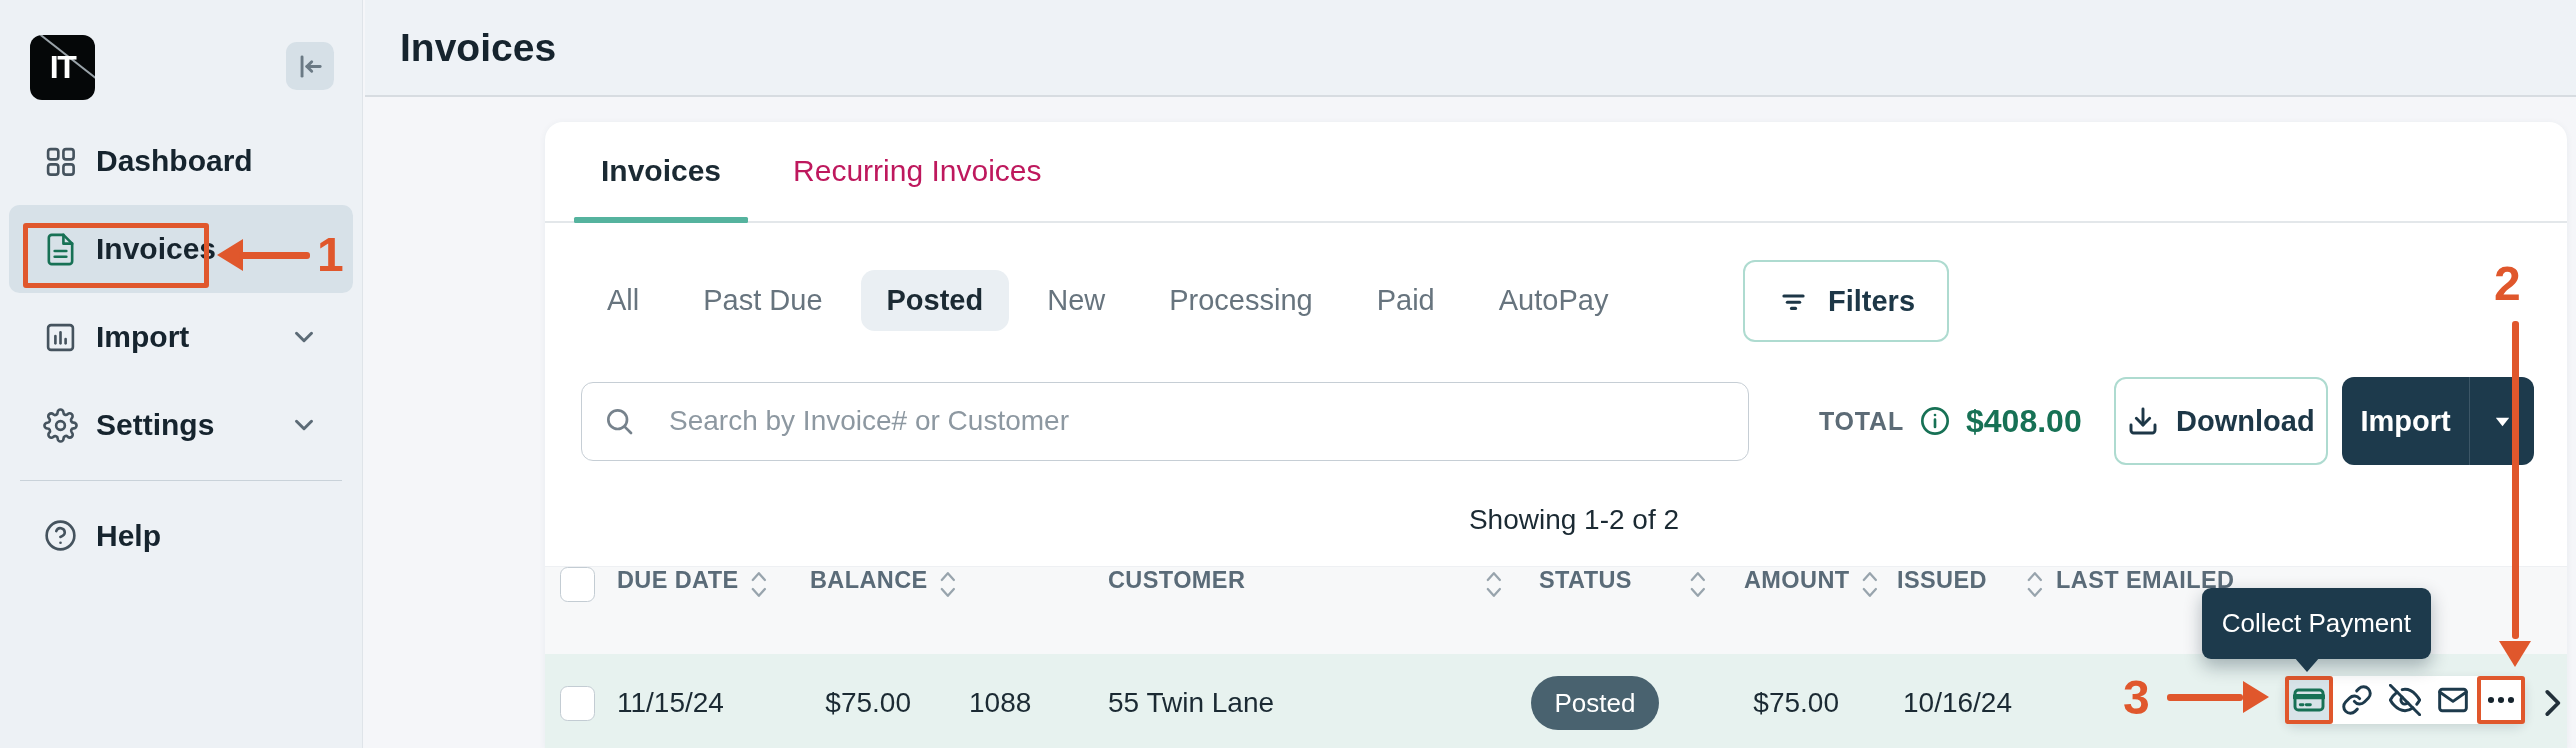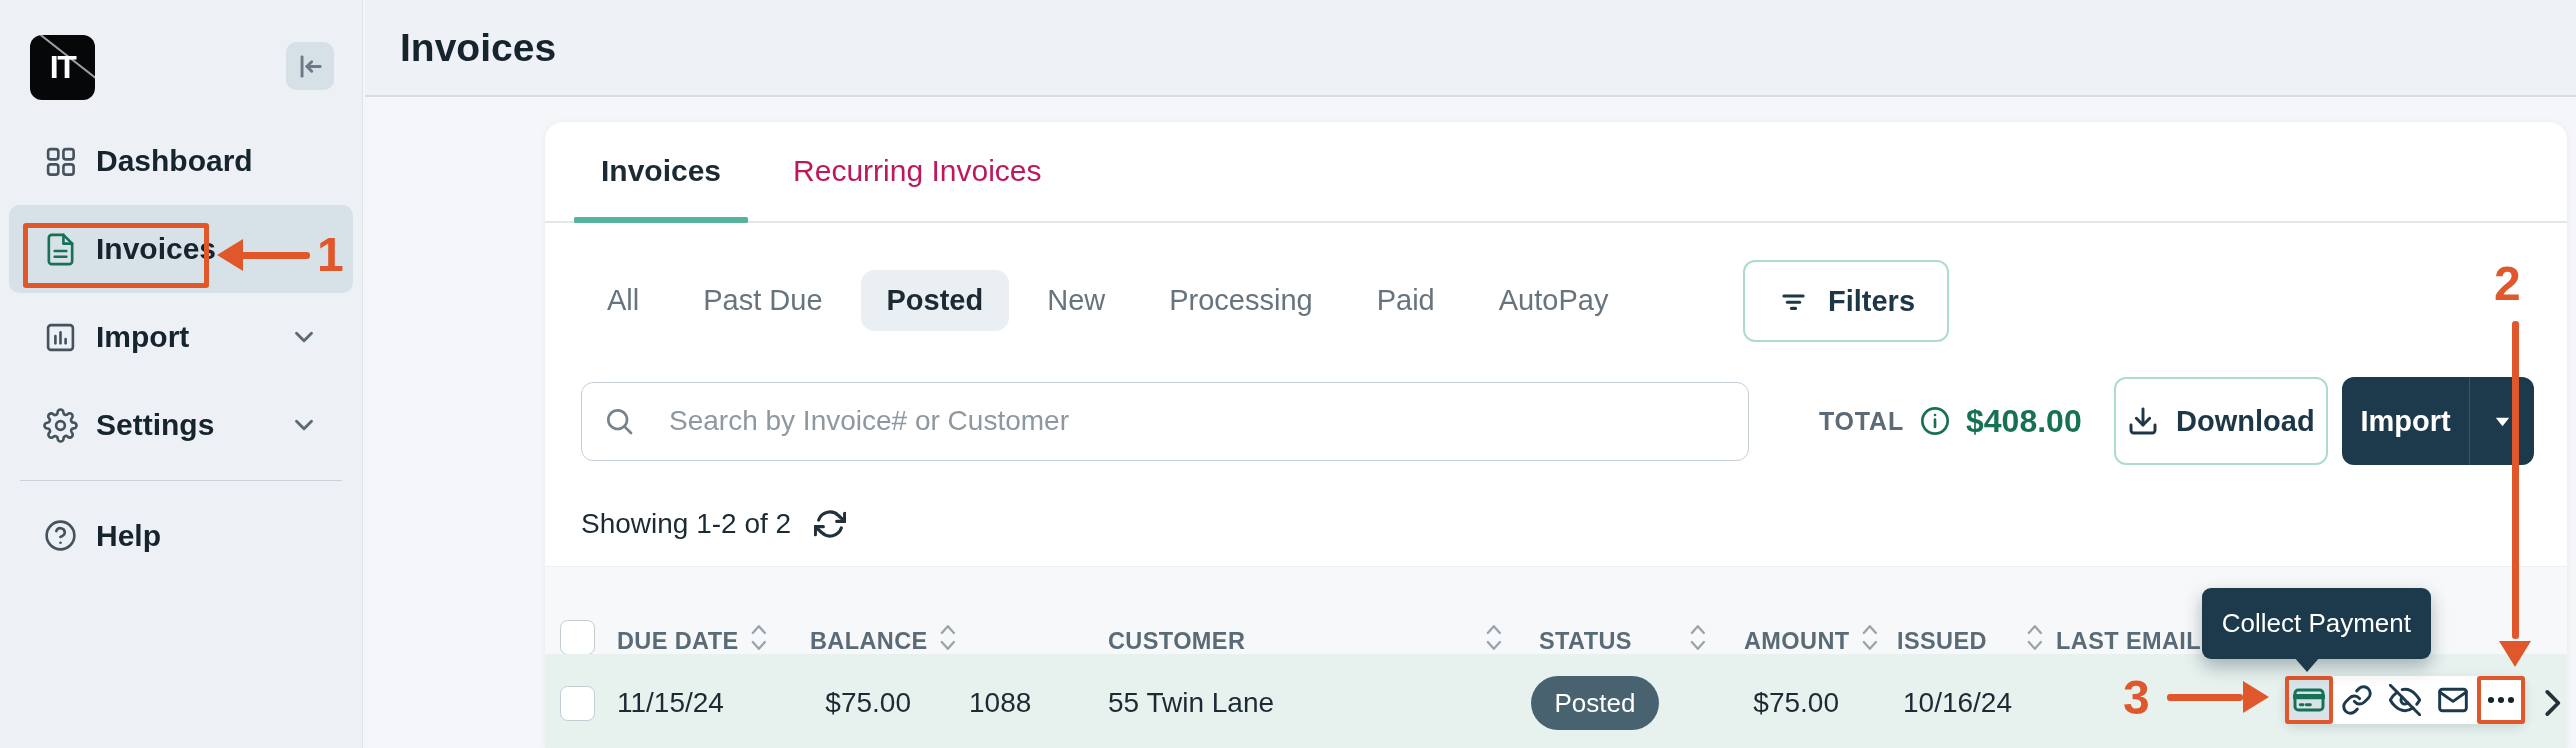--- a/index.html
+++ b/index.html
@@ -70,27 +70,27 @@
                   justify-content:center; gap:16.7px; color:#1d3747; font-size:29px; font-weight:700; cursor:pointer; }
   .download-btn svg { width:32px; height:32px; }
   .import-btn { position:absolute; left:1797px; top:0; width:192px; height:88px; background:#1d3a4c;
                 border-radius:12px; display:flex; color:#fff; overflow:hidden; cursor:pointer; }
   .import-main { flex:1; display:flex; align-items:center; justify-content:center; font-size:29px; font-weight:700;
                  border-right:1.5px solid #3c5667; }
   .import-caret { width:64px; display:flex; align-items:center; justify-content:center; }
   .import-caret svg { width:23px; height:23px; }
 
   
-  .showing-row { margin-top:39px; padding-left:36px; display:flex; align-items:center; gap:23px; height:39px; }
+  .showing-row { margin-top:39px; padding-left:36px; display:flex; align-items:center; gap:23px; height:39px;flex-direction:column; }
   .showing-text { font-size:28px; color:#1b2a33; }
   .refresh-icon { width:32px; height:32px; color:#22303a; cursor:pointer; }
 
   
   .thead { position:relative; margin-top:23px; height:88px; background:#f7f8f9; border-top:1.5px solid #eef0f3; }
-  .th { position:absolute; top:0; height:88px; display:flex; align-items:flex-end; gap:10.6px;
+  .th { position:absolute; top:0; height:88px; display:flex; align-items:flex-start; gap:10.6px;
         font-size:23.5px; font-weight:700; color:#5a6b78; letter-spacing:0.4px; white-space:nowrap; }
   .sort { width:19.7px; height:35px; color:#98a4ad; flex:none; cursor:pointer; }
   .trow { position:relative; height:98px; background:#e7f2ef; border-bottom:1.5px solid #d9e7e3; }
   .td { position:absolute; top:0; height:98px; display:flex; align-items:center;
         font-size:28px; color:#1b2a33; white-space:nowrap; }
   .td.num { justify-content:flex-end; }
   .checkbox { width:35px; height:35px; background:#fff; border:1.5px solid #c3ccd3; border-radius:7.6px; cursor:pointer; }
   .badge { background:#49626f; color:#fff; font-size:26px; padding:11.4px 23.5px; border-radius:30px; }
 
   

